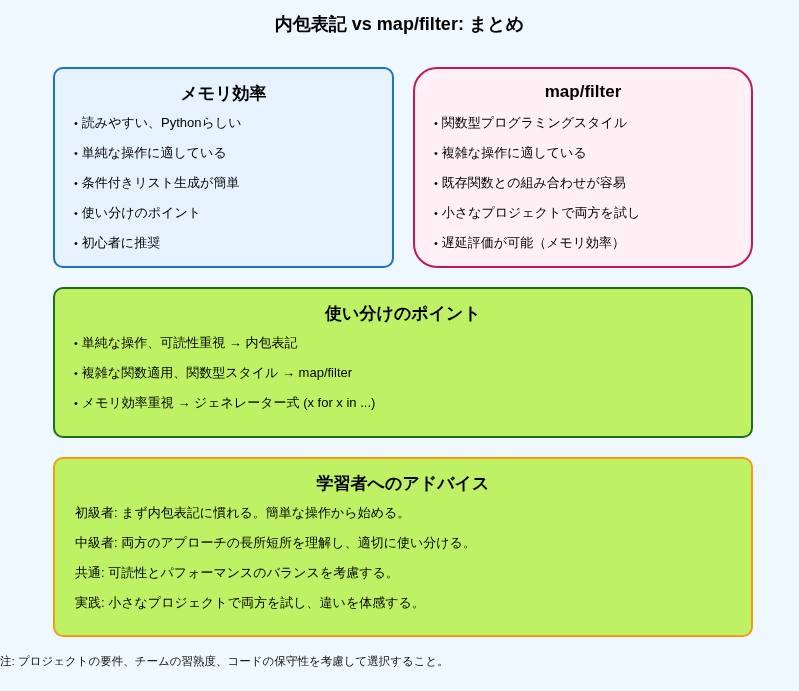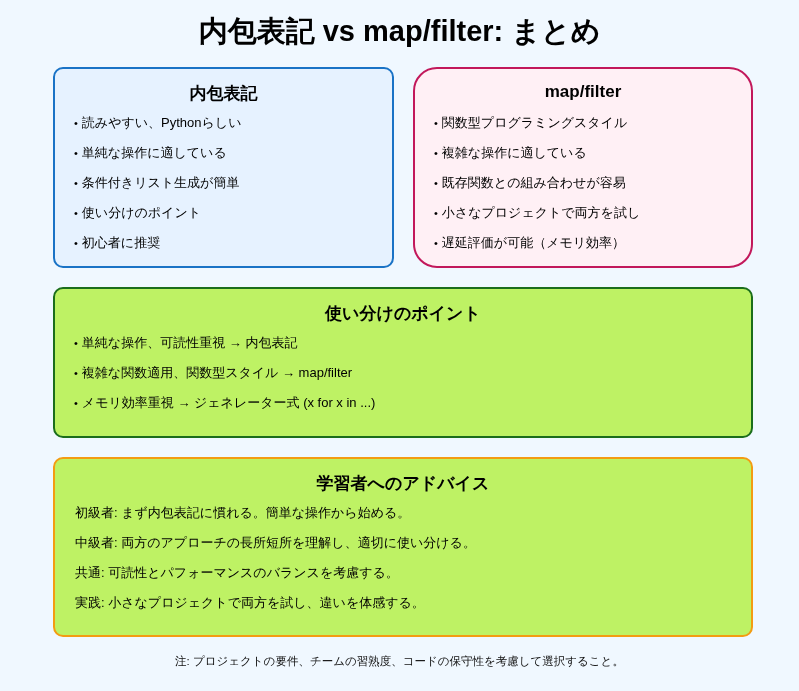--- a/index.html
+++ b/index.html
@@ -6,21 +6,21 @@
   body {
     width: 799px; height: 691px;
     background: #f0f8ff;
     font-family: "Liberation Sans", "DejaVu Sans", sans-serif;
     color: #000;
     position: relative;
     overflow: hidden;
   }
   .title {
     position: absolute; left: 0; top: 12px; width: 799px;
-    text-align: center; font-size: 29px; font-weight: bold;
+    text-align: center; font-size: 18px; font-weight: bold;
   }
   .box {
     position: absolute; box-sizing: border-box;
     border: 2px solid; border-radius: 10px;
   }
   .box h2 {
     margin: 0; text-align: center; font-size: 17px; font-weight: bold;
     position: absolute; left: 0; right: 0;
   }
   .box ul { list-style: none; margin: 0; padding: 0; position: absolute; }
@@ -31,30 +31,30 @@
   #box-use  { left: 53px; top: 287px; width: 700px; height: 151px; background: #bef264; border-color: #1b6e1b; }
   #box-adv  { left: 53px; top: 457px; width: 700px; height: 180px; background: #bef264; border-color: #f39c12; }
   #box-comp h2, #box-map h2 { top: 13px; }
   #box-comp ul, #box-map ul { left: 19px; top: 45px; }
   #box-use h2 { top: 13px; }
   #box-use ul { left: 19px; top: 45px; }
   #box-adv h2 { top: 13px; }
   #box-adv ul { left: 20px; top: 45px; }
   .footer {
     position: absolute; left: 0; top: 654px; width: 799px;
-    text-align: center; font-size: 11.5px; color: #111;
+    text-align: left; font-size: 11.5px; color: #111;
   }
 </style>
 </head>
 <body>
 
 <div class="title">内包表記 vs map/filter: まとめ</div>
 
 <div class="box" id="box-comp">
-  <h2>内包表記</h2>
+  <h2>メモリ効率</h2>
   <ul>
     <li class="bullet">読みやすい、Pythonらしい</li>
     <li class="bullet">単純な操作に適している</li>
     <li class="bullet">条件付きリスト生成が簡単</li>
     <li class="bullet">使い分けのポイント</li>
     <li class="bullet">初心者に推奨</li>
   </ul>
 </div>
 
 <div class="box" id="box-map">

